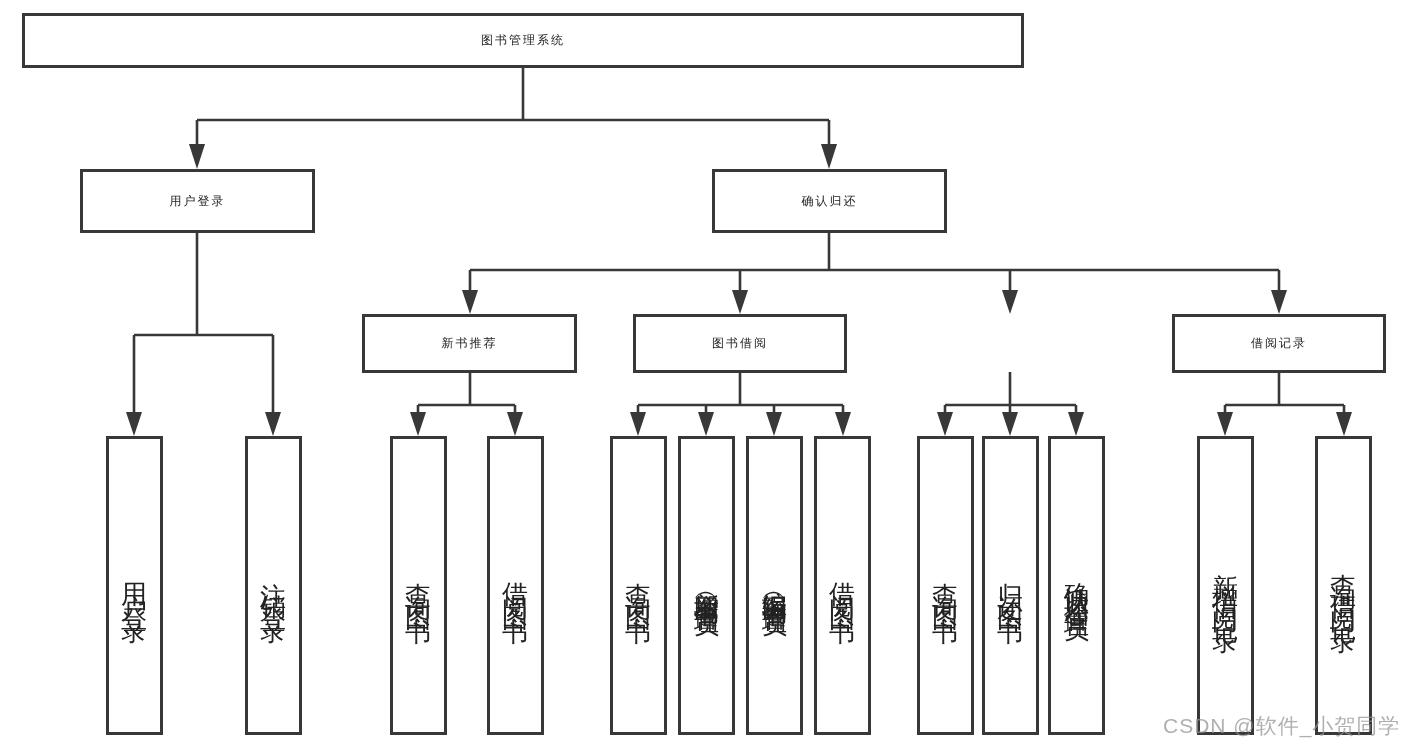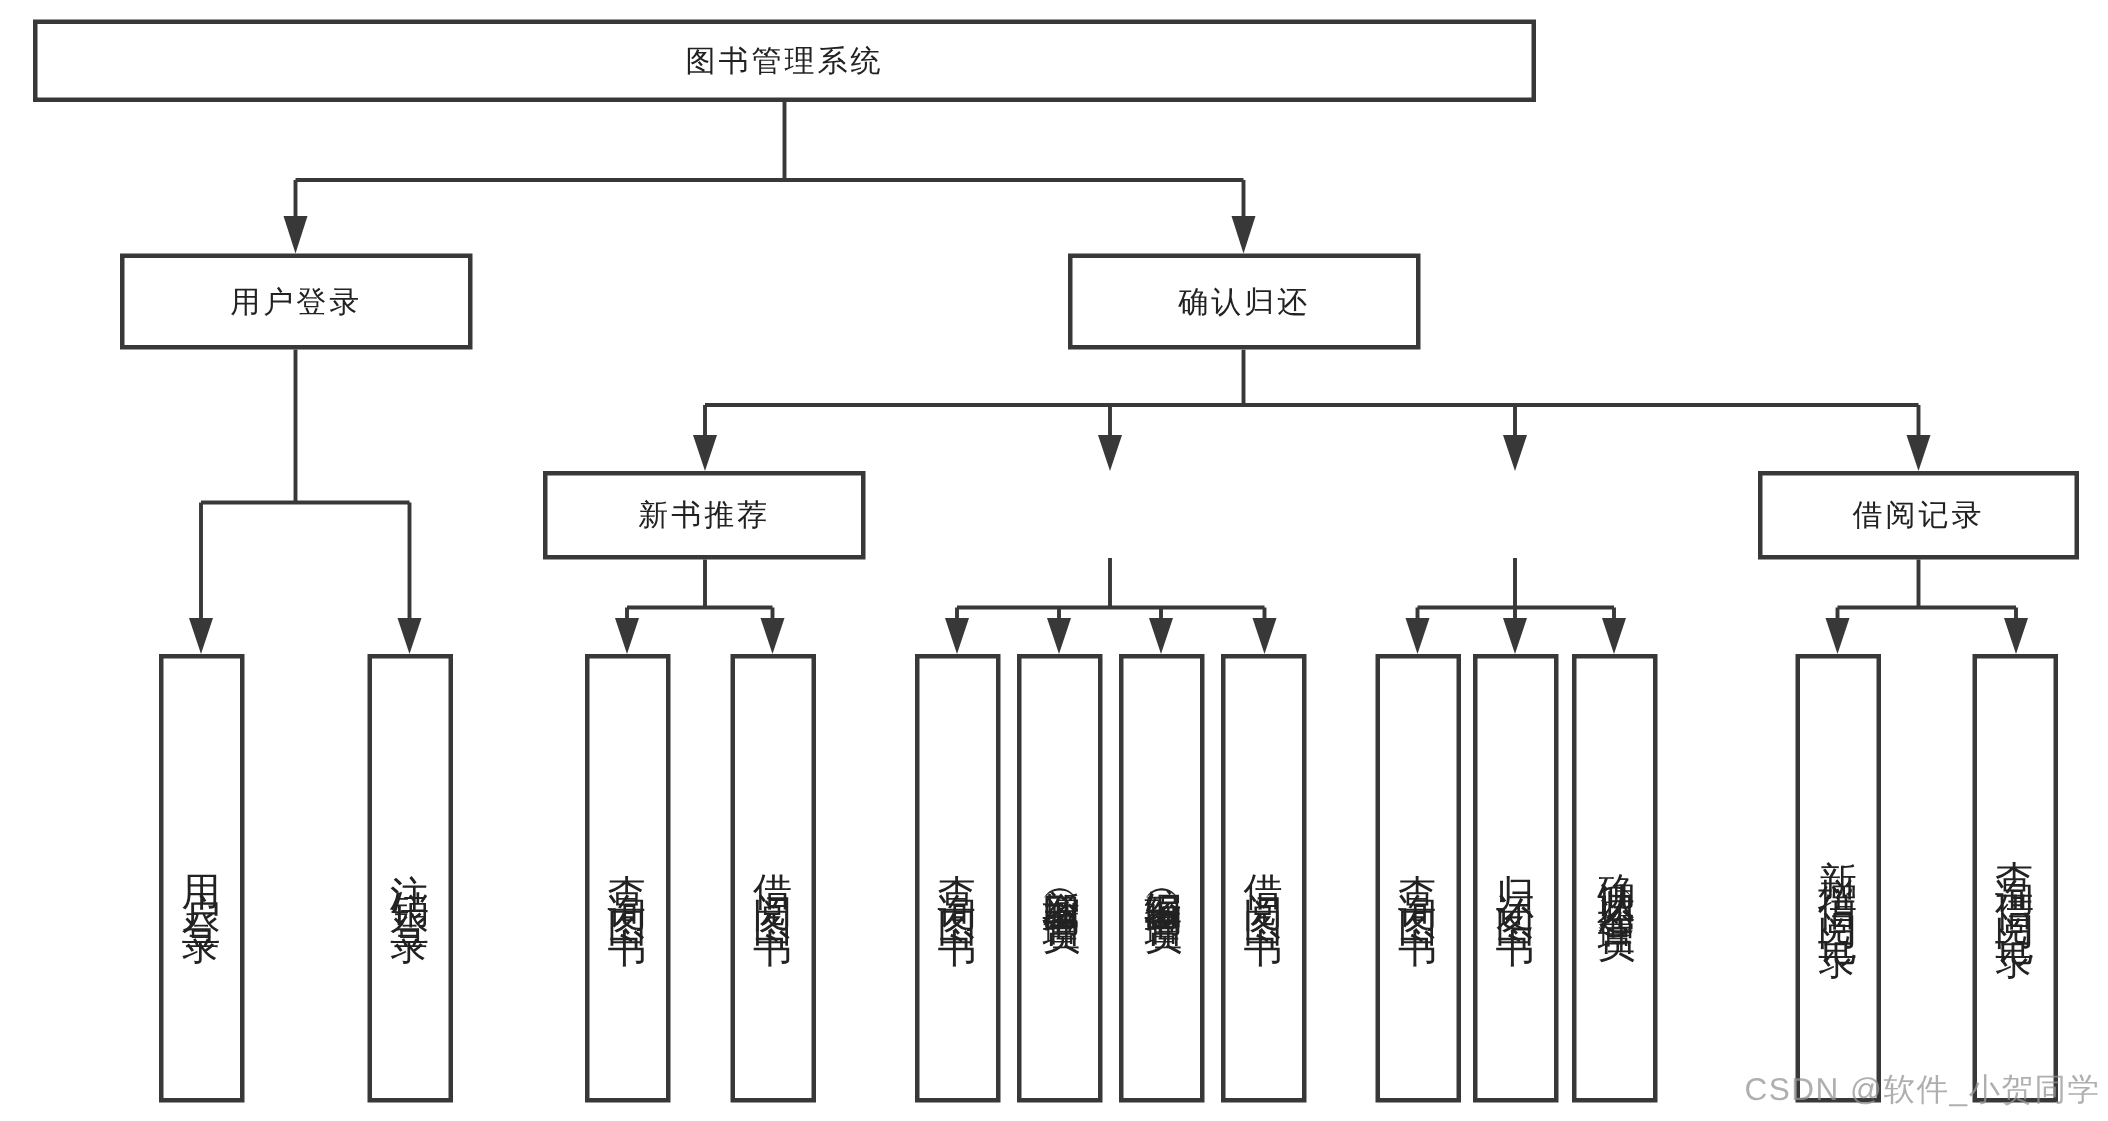--- a/index.html
+++ b/index.html
@@ -13,21 +13,21 @@
   .connectors{position:absolute;left:0;top:0;z-index:1;}
   .box{
     position:absolute;
     box-sizing:border-box;
     background:#ffffff;
     border:3px solid #383838;
     display:flex;align-items:center;justify-content:center;
     color:#222222;
     z-index:2;
   }
-  .hlabel{font-size:20px;letter-spacing:2px;white-space:nowrap;}
+  .hlabel{font-size:12px;letter-spacing:2px;white-space:nowrap;}
   .root{left:22px;top:13px;width:1002px;height:55px;}
   .l2{top:169px;width:235px;height:64px;}
   .l3{top:314px;width:214px;height:59px;}
   .leaf{top:436px;width:57px;height:299px;}
   .vtext{
     writing-mode:vertical-rl;
     text-orientation:mixed;
     font-size:26px;
     line-height:1;
     white-space:nowrap;
@@ -102,20 +102,23 @@
   <div class="box l2" style="left:80px;">
     <span class="hlabel">用户登录</span>
   </div>
   <div class="box l2" style="left:712px;">
     <span class="hlabel">确认归还</span>
   </div>
 
   <div class="box l3" style="left:362px;width:215px;text-align:center;">
     <span class="hlabel">新书推荐</span>
   </div>
+  <div class="box l3" style="left:633px;">
+    <span class="hlabel">图书借阅</span>
+  </div>
   <div class="box l3" style="left:1172px;">
     <span class="hlabel">借阅记录</span>
   </div>
 
   <div class="box leaf s4" style="left:106px;">
     <span class="vtext">用户登录</span>
   </div>
   <div class="box leaf s4" style="left:245px;">
     <span class="vtext">注销登录</span>
   </div>

